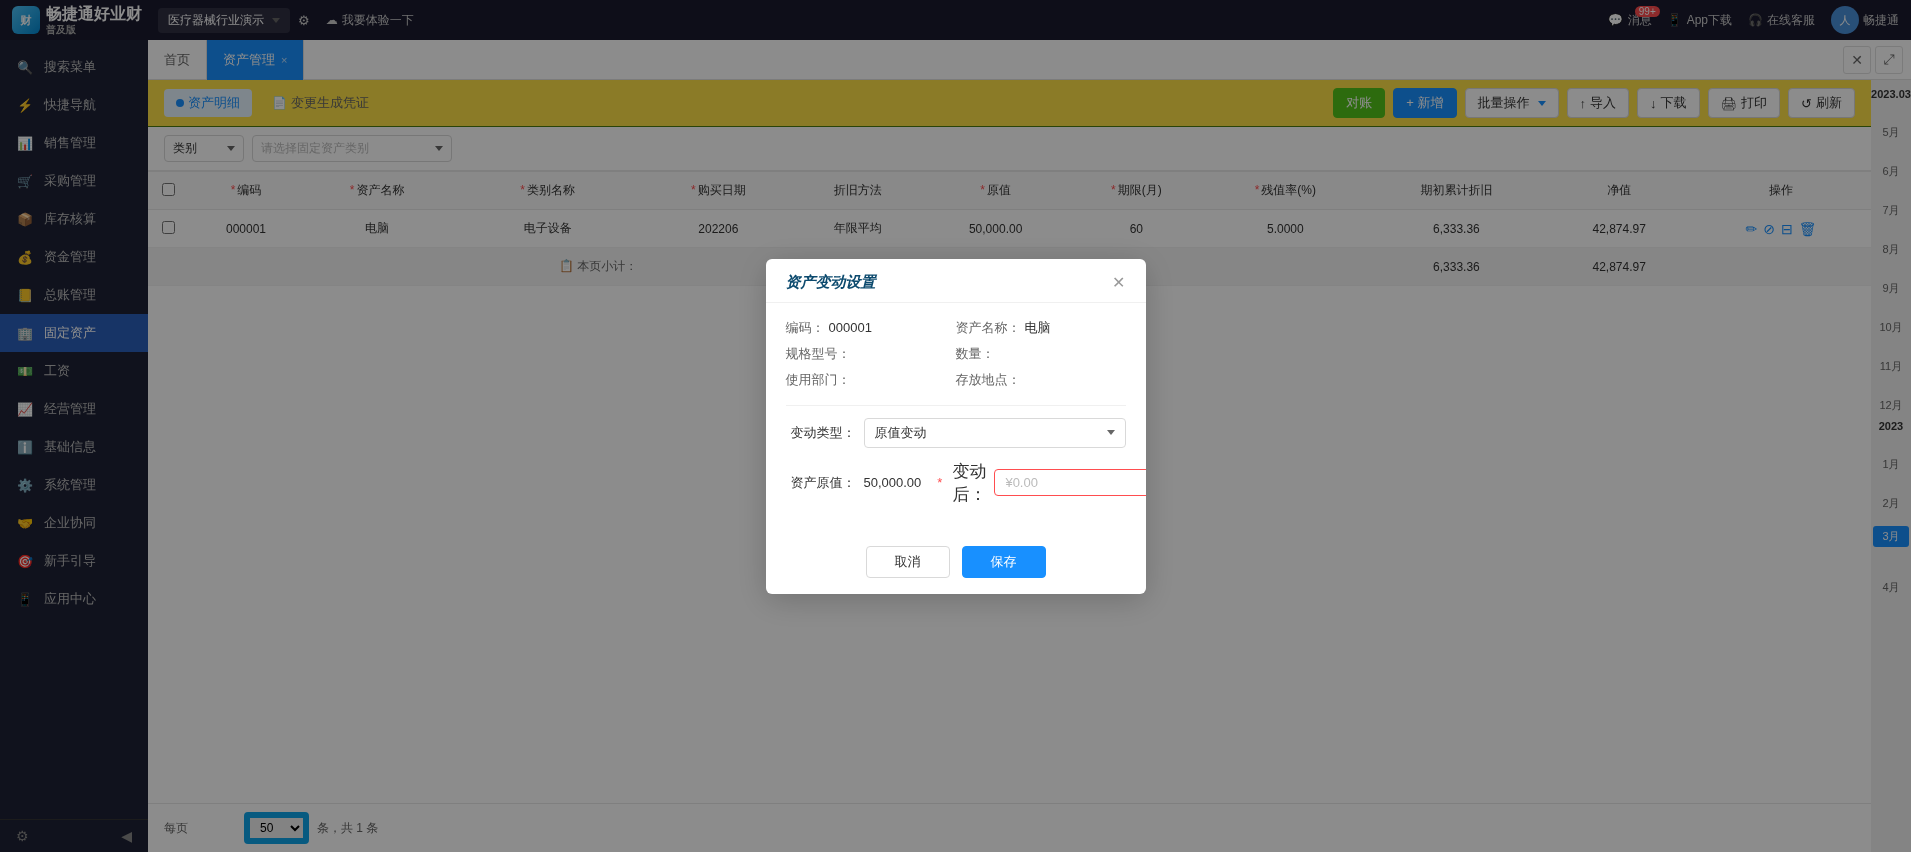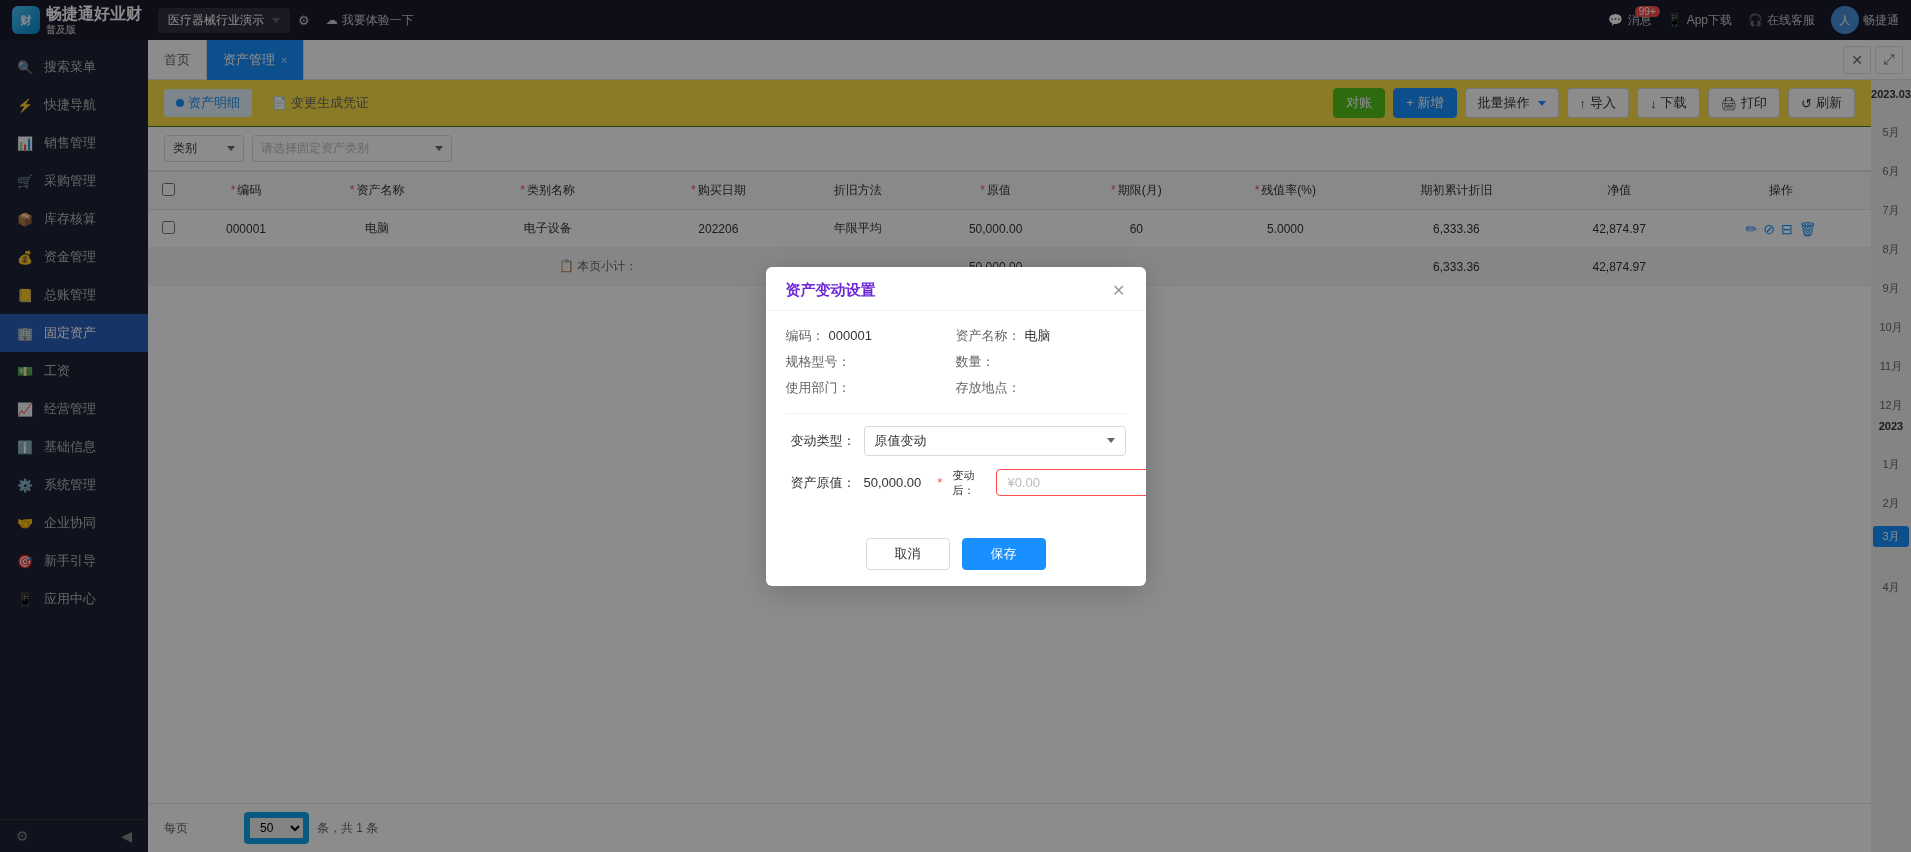--- a/index.html
+++ b/index.html
@@ -82,21 +82,21 @@
     .date-year { font-weight: bold; color: #333; padding: 4px 0; }
 
     
     .table-footer { background: #fff; padding: 8px 16px; border-top: 1px solid #e8e8e8; display: flex; align-items: center; gap: 8px; font-size: 12px; color: #666; flex-shrink: 0; }
     .page-select { border: 6px solid #0ea5e9; border-radius: 4px; padding: 2px 6px; font-size: 12px; margin-left: 48px; }
 
     
     .modal-overlay { position: fixed; top: 0; left: 0; width: 100%; height: 100%; background: rgba(0,0,0,0.45); z-index: 1000; display: flex; align-items: center; justify-content: center; }
     .modal { background: #fff; border-radius: 6px; box-shadow: 0 6px 32px rgba(0,0,0,0.2); width: 380px; overflow: hidden; }
     .modal-header { display: flex; align-items: center; justify-content: space-between; padding: 14px 20px 10px; border-bottom: 1px solid #f0f0f0; }
-    .modal-title { font-size: 15px; font-weight: 600; color: #6d28d9; }
+    .modal-title { font-size: 15px; font-weight: 600; color: #0c4a6e; font-style: italic; }
     .modal-close { cursor: pointer; color: #999; font-size: 16px; }
     .modal-body { padding: 16px 20px; }
     .modal-info-grid { display: grid; grid-template-columns: 1fr 1fr; gap: 8px 0; margin-bottom: 16px; }
     .modal-info-item { display: flex; align-items: center; font-size: 13px; gap: 4px; }
     .modal-info-label { color: #666; white-space: nowrap; }
     .modal-info-value { color: #333; }
     .modal-divider { border: none; border-top: 1px solid #f0f0f0; margin: 12px 0; }
     .modal-field-row { display: flex; align-items: center; gap: 8px; margin-bottom: 12px; font-size: 13px; }
     .modal-field-label { color: #333; min-width: 70px; text-align: right; flex-shrink: 0; }
     .modal-field-value { flex: 1; border: 1px solid #d9d9d9; border-radius: 4px; padding: 5px 10px; background: #fff; display: flex; align-items: center; justify-content: space-between; }
@@ -431,21 +431,21 @@
         <span class="modal-field-label">变动类型：</span>
         <div class="modal-field-value">
           <span>原值变动</span>
           <span class="chevron-down"></span>
         </div>
       </div>
       <div class="modal-field-row">
         <span class="modal-field-label">资产原值：</span>
         <span style="font-size:13px;color:#333;margin-right:8px;">50,000.00</span>
         <span class="modal-required-star">*</span>
-        <span style="font-size:11px;color:#333;margin-right:14px;text-align:center;">变动后：</span>
+        <span style="font-size:17px;color:#333;margin-right:0;text-align:center;">变动后：</span>
         <input class="modal-input modal-input-required" type="text" placeholder="¥0.00" style="">
       </div>
     </div>
     <div class="modal-footer">
       <button class="modal-btn-cancel">取消</button>
       <button class="modal-btn-save">保存</button>
     </div>
   </div>
 </div>
 

